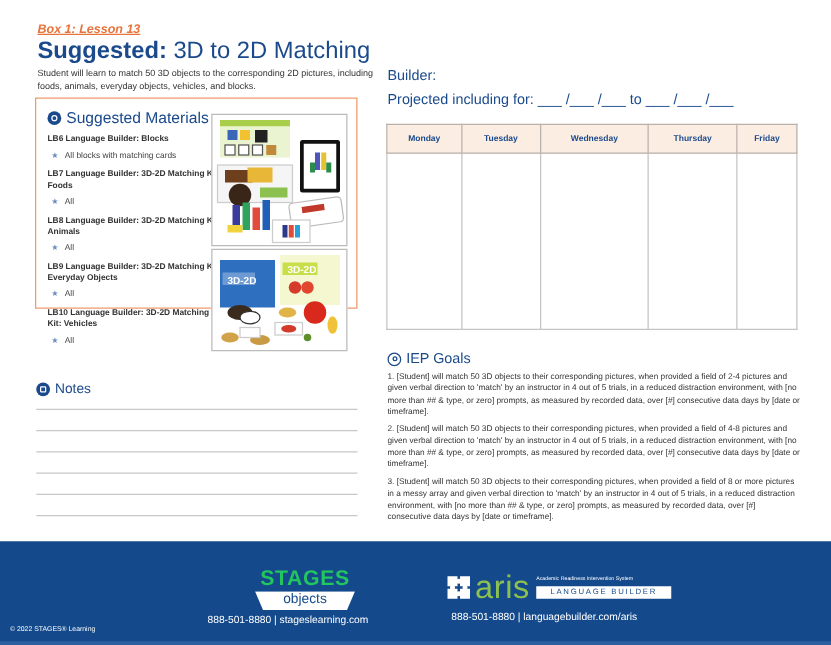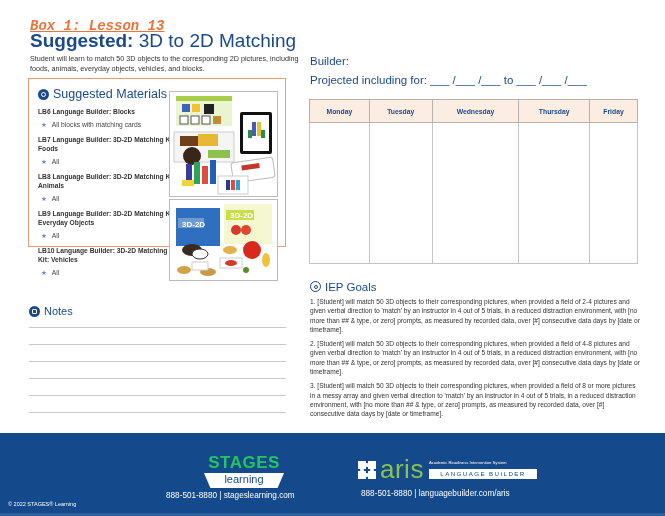--- a/index.html
+++ b/index.html
@@ -1,19 +1,19 @@
 <!DOCTYPE html>
 <html><head>
 <meta charset="utf-8">
 <style>
   * { box-sizing: border-box; margin: 0; padding: 0; }
   html, body { width: 665px; height: 516px; overflow: hidden; background: #ffffff; }
   body { font-family: "Liberation Sans", sans-serif; color: #333; position: relative; }
 
-  .lesson-tag { position: absolute; left: 30px; top: 18px; font-size: 14px; font-weight: bold; font-style: italic; color: #e8743b; text-decoration: underline; font-family: Liberation Mono, monospace; }
+  .lesson-tag { position: absolute; left: 30px; top: 18px; font-size: 10px; font-weight: bold; font-style: italic; color: #e8743b; text-decoration: underline; }
   .page-title { position: absolute; left: 30px; top: 30px; font-size: 19px; color: #1b4a8c; white-space: nowrap; }
   .page-title b { font-weight: bold; }
   .intro { position: absolute; left: 30px; top: 54px; width: 270px; font-size: 7.2px; line-height: 10px; color: #333; }
 
   .materials-box { position: absolute; left: 28px; top: 78px; width: 258px; height: 169px; border: 1.5px solid #ef9a6e; }
   .materials-head { position: absolute; left: 9px; top: 8px; font-size: 12.5px; color: #1b4a8c; display: flex; align-items: center; gap: 4px; white-space: nowrap; }
   .circ-icon { width: 11px; height: 11px; border-radius: 50%; background: #1b4a8c; display: inline-flex; align-items: center; justify-content: center; }
   .circ-icon i { width: 5px; height: 5px; border-radius: 50%; border: 1.3px solid #fff; display: block; }
   .mat-list { position: absolute; left: 9px; top: 28px; width: 140px; }
   .mat-title { font-size: 6.7px; font-weight: bold; color: #333; line-height: 9px; }
@@ -28,21 +28,21 @@
   .notes-lines { position: absolute; left: 29px; top: 327px; width: 257px; }
   .notes-line { height: 1px; background: #c8c8c8; margin-bottom: 16px; }
 
   .student-label { position: absolute; left: 310px; top: 55px; font-size: 11.5px; color: #1b4a8c; }
   .projected { position: absolute; left: 310px; top: 74px; font-size: 11.5px; color: #1b4a8c; white-space: nowrap; }
 
   .schedule { position: absolute; left: 309px; top: 99px; width: 329px; height: 165px; border-collapse: collapse; }
   .schedule th { background: #fcede2; color: #1b4a8c; font-size: 6.8px; font-weight: bold; height: 23px; border: 1px solid #b9b0aa; }
   .schedule td { border: 1px solid #c4c4c4; }
 
-  .iep-head { position: absolute; left: 310px; top: 281px; font-size: 11.5px; color: #1b4a8c; display: flex; gap: 4px; }
+  .iep-head { position: absolute; left: 310px; top: 281px; font-size: 11.5px; color: #1b4a8c; display: flex; align-items: center; gap: 4px; }
   .target-icon { width: 11px; height: 11px; border-radius: 50%; border: 1.5px solid #1b4a8c; display: inline-flex; align-items: center; justify-content: center; }
   .target-icon i { width: 4px; height: 4px; border-radius: 50%; border: 1.2px solid #1b4a8c; display: block; }
   .iep-list { position: absolute; left: 310px; top: 297px; width: 330px; }
   .iep-goal { font-size: 6.6px; line-height: 9.3px; color: #333; margin-bottom: 5px; }
 
   .footer { position: absolute; left: 0; top: 433px; width: 665px; height: 83px; background: #144a8c; border-bottom: 3px solid #2c5f9d; }
   .copyright { position: absolute; left: 8px; top: 68px; font-size: 5.5px; color: #fff; }
   .stages-logo { position: absolute; left: 198px; top: 20px; width: 92px; height: 40px; }
   .stages-word { position: absolute; left: 0; top: 0; width: 92px; text-align: center; color: #22c55e; font-weight: bold; font-size: 17px; letter-spacing: 0.5px; }
   .stages-tub { position: absolute; left: 6px; top: 20px; width: 80px; height: 15px; background: #fff; clip-path: polygon(0 0, 100% 0, 92% 100%, 8% 100%); }
@@ -216,21 +216,21 @@
 <div class="iep-list">
   <p class="iep-goal">1. [Student] will match 50 3D objects to their corresponding pictures, when provided a field of 2-4 pictures and given verbal direction to 'match' by an instructor in 4 out of 5 trials, in a reduced distraction environment, with [no more than ## &amp; type, or zero] prompts, as measured by recorded data, over [#] consecutive data days by [date or timeframe].</p>
   <p class="iep-goal">2. [Student] will match 50 3D objects to their corresponding pictures, when provided a field of 4-8 pictures and given verbal direction to 'match' by an instructor in 4 out of 5 trials, in a reduced distraction environment, with [no more than ## &amp; type, or zero] prompts, as measured by recorded data, over [#] consecutive data days by [date or timeframe].</p>
   <p class="iep-goal">3. [Student] will match 50 3D objects to their corresponding pictures, when provided a field of 8 or more pictures in a messy array and given verbal direction to 'match' by an instructor in 4 out of 5 trials, in a reduced distraction environment, with [no more than ## &amp; type, or zero] prompts, as measured by recorded data, over [#] consecutive data days by [date or timeframe].</p>
 </div>
 
 <div class="footer">
   <div class="stages-logo">
     <div class="stages-word">STAGES</div>
     <div class="stages-tub"></div>
-    <div class="stages-learning">learning</div>
+    <div class="stages-learning">objects</div>
   </div>
   <div class="stages-contact">888-501-8880  |  stageslearning.com</div>
 
   <div class="aris-logo">
     <svg class="puzzle" viewBox="0 0 22 22">
       <rect x="2" y="2" width="8" height="8" fill="#fff"></rect>
         <rect x="12" y="2" width="8" height="8" fill="#fff"></rect>
       <rect x="2" y="12" width="8" height="8" fill="#fff"></rect>
         <rect x="12" y="12" width="8" height="8" fill="#fff"></rect>
       <circle cx="11" cy="6" r="2" fill="#fff"></circle>

